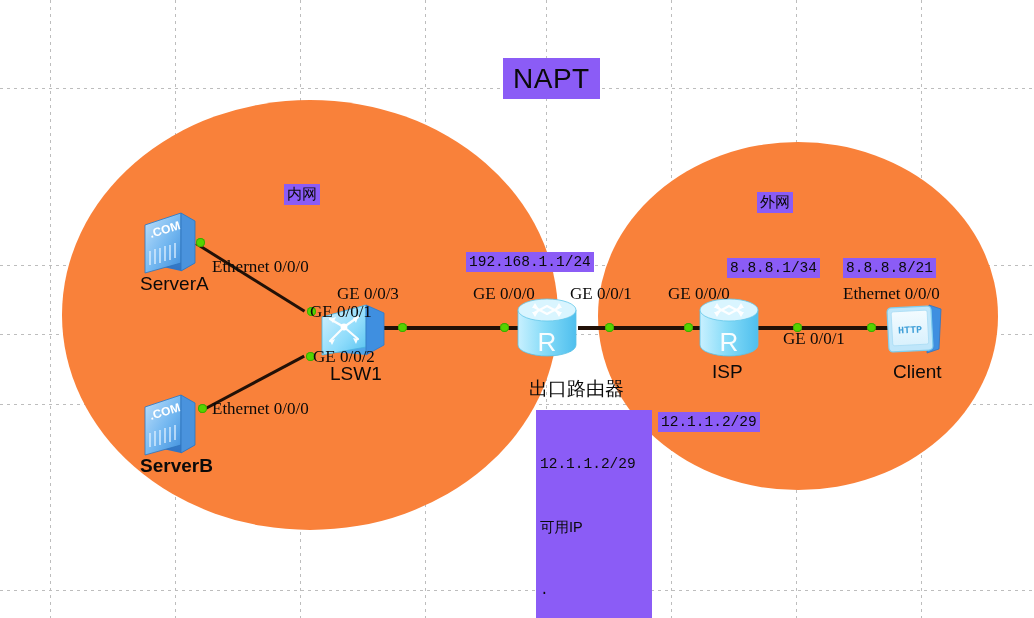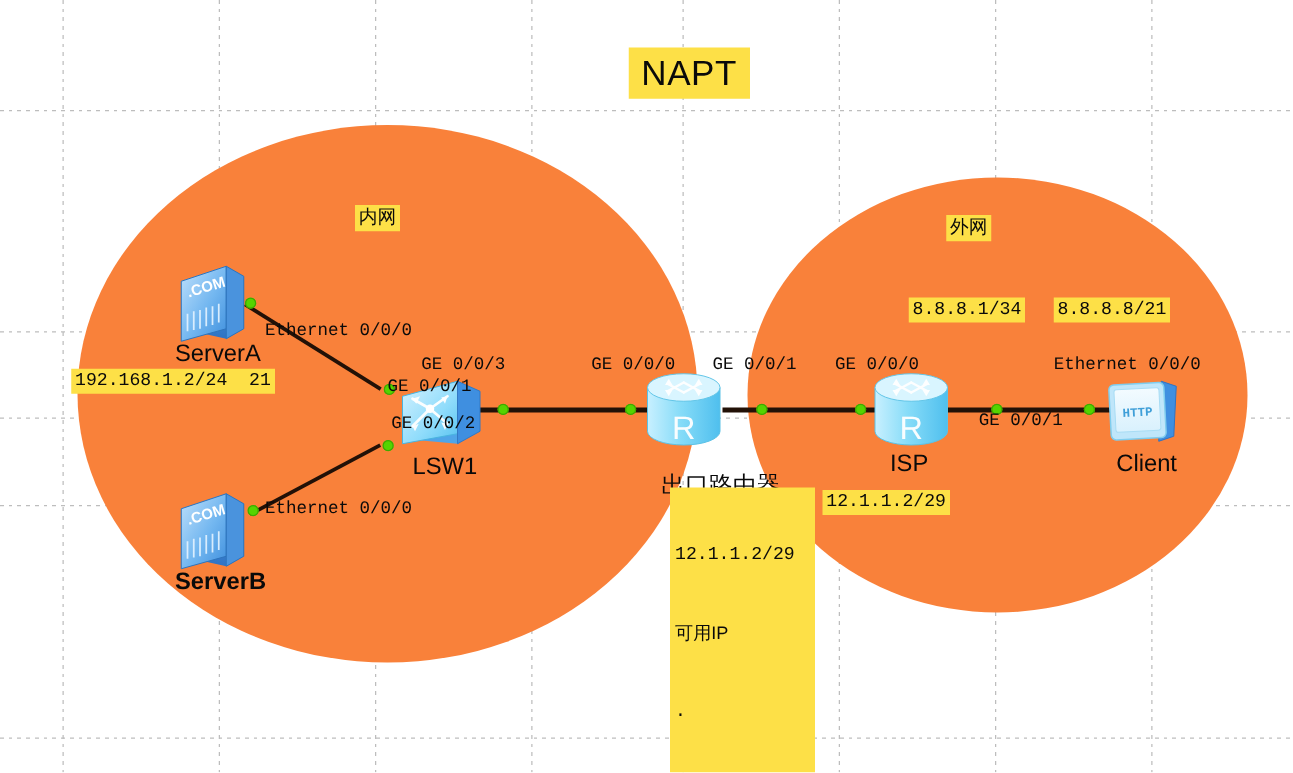--- a/index.html
+++ b/index.html
@@ -51,35 +51,36 @@
   }
   
   .lbl {
     position: absolute;
     font-size: 14px;
     color: #0a0a0a;
     white-space: nowrap;
     line-height: 1.1;
   }
   .lbl.iface {
-    font-family: Liberation Mono, monospace;
-    font-size: 14px;
+    font-family: Liberation Serif, serif;
+    font-size: 17px;
   }
   .lbl.devname {
     font-size: 19px;
   }
   .tag {
     position: absolute;
-    background: #fde047;
+    background: #8b5cf6;
     color: #0a0a0a;
     font-family: "Liberation Mono", monospace;
     font-size: 14.5px;
     padding: 1px 3px;
     white-space: pre;
     line-height: 1.25;
+    margin-top: 20px;
   }
   .tag.cjk {
     font-family: "Liberation Sans", sans-serif;
     font-size: 15px;
   }
   .tag.title {
     font-family: "Liberation Sans", sans-serif;
     font-size: 28px;
     padding: 3px 10px;
     letter-spacing: 0.5px;
@@ -280,29 +281,29 @@
       <rect x="3" y="4" width="44" height="44" rx="4" fill="#bfe6fa" stroke="#7fcdee" stroke-width="1.2" transform="rotate(-3 25 26)"></rect>
       <rect x="7" y="8" width="36" height="34" rx="2" fill="url(#cliScreen)" stroke="#a8dcf4" stroke-width="0.8" transform="rotate(-3 25 26)"></rect>
       <text x="25" y="30" text-anchor="middle" font-family="Liberation Mono, monospace" font-size="10" font-weight="bold" fill="#3f9fd8" transform="rotate(-3 25 26)">HTTP</text>
     </svg>
   </div>
   <div class="lbl devname" style="left:893px; top:362px;">Client</div>
 
   <div class="lbl iface" style="left:212px; top:258px;">Ethernet 0/0/0</div>
   <div class="lbl iface" style="left:212px; top:400px;">Ethernet 0/0/0</div>
   <div class="lbl iface" style="left:310px; top:303px;">GE 0/0/1</div>
-  <div class="lbl iface" style="left:313px; top:332px;">GE 0/0/2</div>
+  <div class="lbl iface" style="left:313px; top:348px;">GE 0/0/2</div>
   <div class="lbl iface" style="left:337px; top:285px;">GE 0/0/3</div>
   <div class="lbl iface" style="left:473px; top:285px;">GE 0/0/0</div>
   <div class="lbl iface" style="left:570px; top:285px;">GE 0/0/1</div>
   <div class="lbl iface" style="left:668px; top:285px;">GE 0/0/0</div>
   <div class="lbl iface" style="left:783px; top:330px;">GE 0/0/1</div>
   <div class="lbl iface" style="left:843px; top:285px;">Ethernet 0/0/0</div>
 
-  <div class="tag" style="left:57px; top:295px;">192.168.1.2/24  21</div>
+  <div class="tag" style="left:466px; top:232px;">192.168.1.1/24</div>
   <div class="tag" style="left:658px; top:392px;">12.1.1.2/29</div>
   <div class="tag" style="left:727px; top:238px;">8.8.8.1/34</div>
   <div class="tag" style="left:843px; top:238px;">8.8.8.8/21</div>
 
   <div class="tag pool" style="left:536px; top:390px; width:108px;">
     <div>12.1.1.2/29</div>
     <div class="pool-cjk">可用IP</div>
     <div>.</div>
     
     

